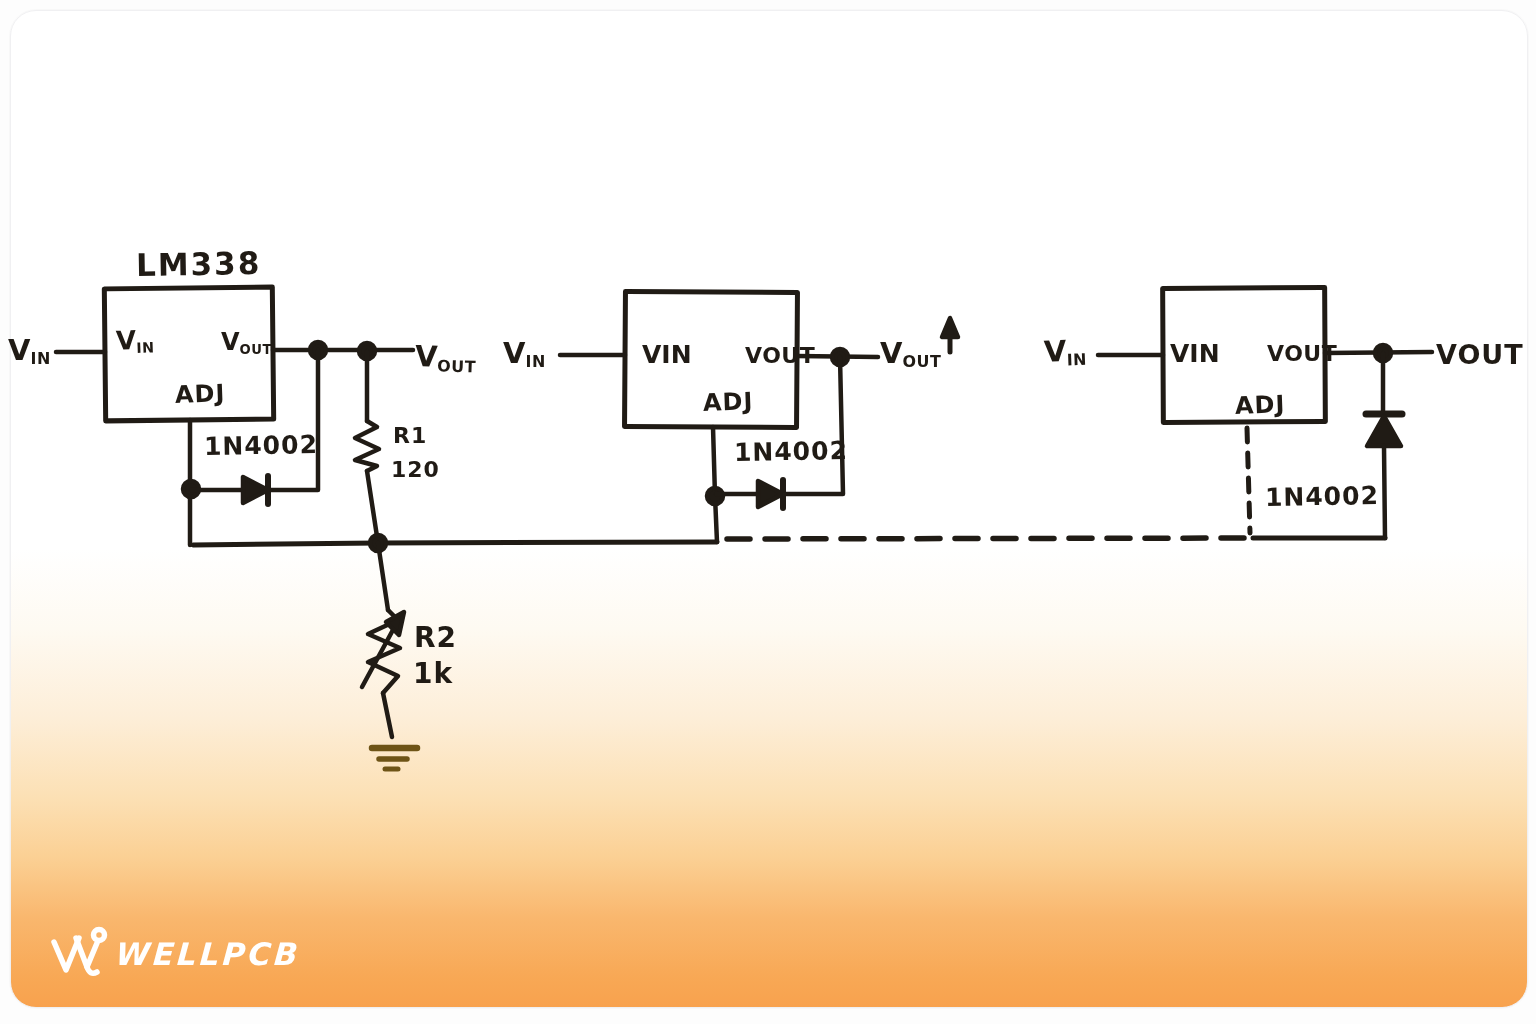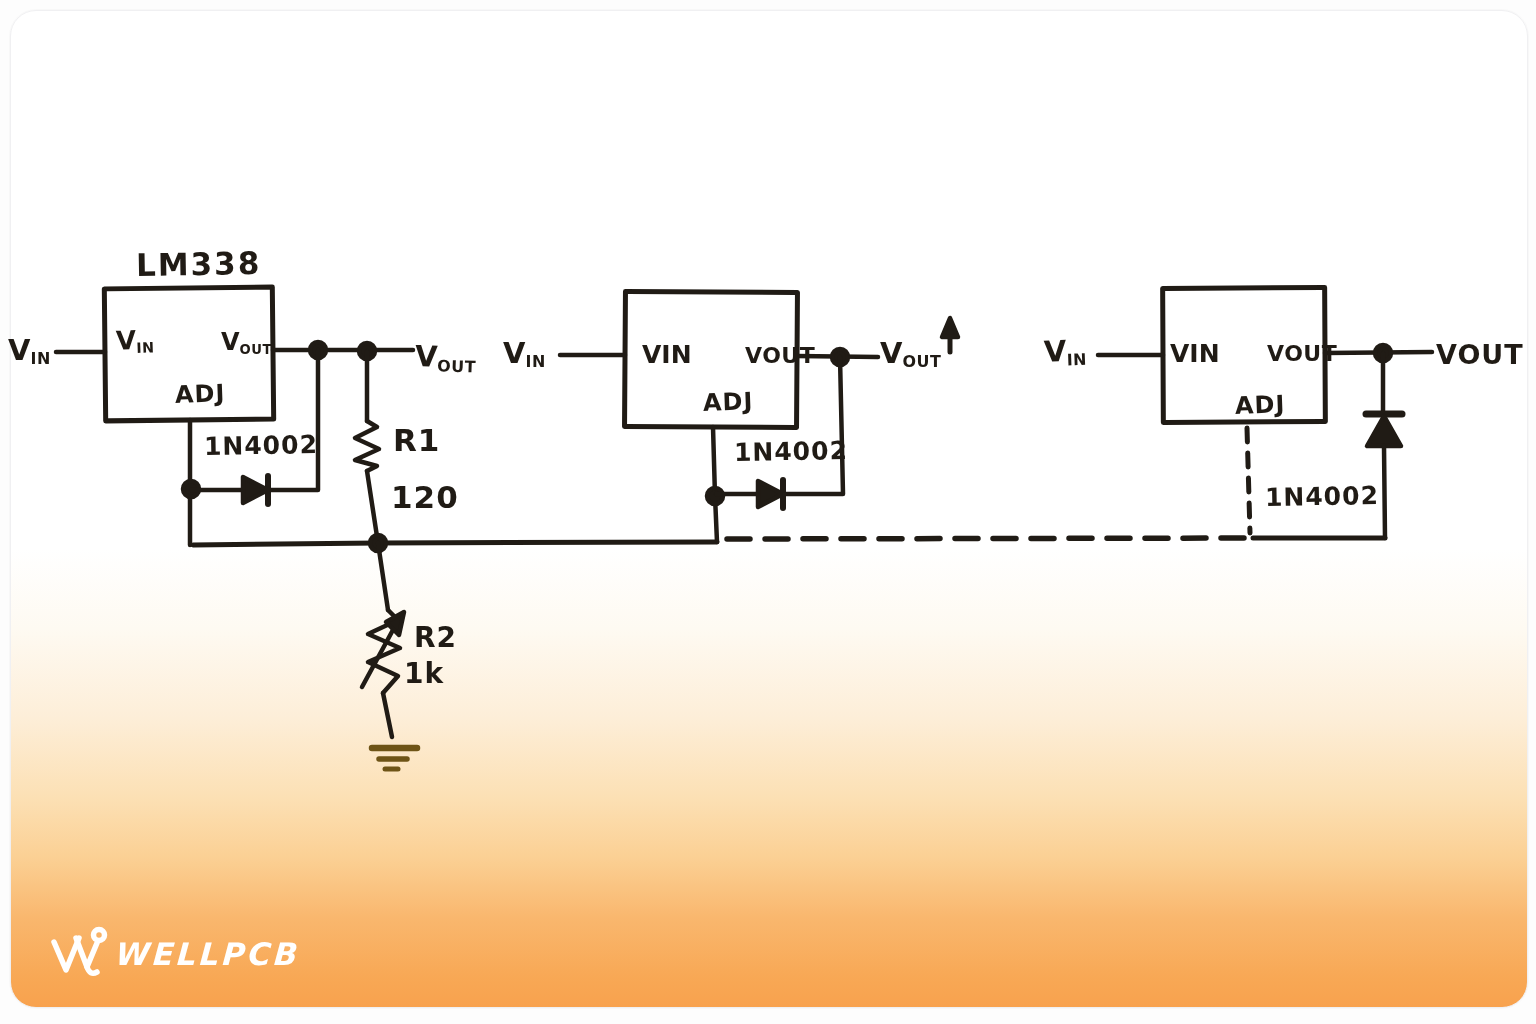--- a/index.html
+++ b/index.html
@@ -11,21 +11,21 @@
     box-shadow:0 0 0 1px rgba(0,0,0,0.02);}
   svg.wires{position:absolute;left:0;top:0;width:1536px;height:1024px;}
   .lbl{position:absolute;color:#201b15;font-weight:bold;white-space:nowrap;line-height:1;}
   .lbl .sub{font-size:0.55em;font-weight:bold;vertical-align:-0.28em;letter-spacing:0.5px;}
   .part{font-size:31px;letter-spacing:2px;transform:rotate(-1deg);}
   .net{font-size:29px;}
   .pin-big{font-size:26px;}
   .pin-sm{font-size:22px;letter-spacing:0.5px;}
   .pin-adj{font-size:24px;letter-spacing:1px;transform:rotate(-2deg);}
   .dlabel{font-size:25px;letter-spacing:1px;transform:rotate(-1deg);}
-  .rlabel{font-size:31px;letter-spacing:1px;}
+  .rlabel{font-size:22px;letter-spacing:1px;}
   .brand{position:absolute;left:116px;top:936px;color:#ffffff;font-size:31px;font-weight:bold;
     font-style:italic;letter-spacing:3px;transform:skewX(-4deg);}
   .logo-mark{position:absolute;left:46px;top:922px;width:64px;height:62px;}
 </style>
 </head>
 <body>
 
 <div class="card"></div>
 
 <svg class="wires" viewBox="0 0 1536 1024" stroke="#201b15" stroke-width="4.5" fill="none" stroke-linecap="round" stroke-linejoin="round">
@@ -105,38 +105,38 @@
 
 <div class="lbl part" style="left:136px;top:249px;">LM338</div>
 
 <div class="lbl net" style="left:8px;top:336px;"><span>V</span><span class="sub">IN</span></div>
 <div class="lbl pin-big" style="left:116px;top:327px;transform:rotate(-2deg);"><span>V</span><span class="sub">IN</span></div>
 <div class="lbl pin-big" style="left:221px;top:330px;font-size:24px;"><span>V</span><span class="sub">OUT</span></div>
 <div class="lbl pin-adj" style="left:175px;top:382px;">ADJ</div>
 <div class="lbl net" style="left:415px;top:343px;transform:rotate(2deg);"><span>V</span><span class="sub">OUT</span></div>
 <div class="lbl dlabel" style="left:204px;top:433px;">1N4002</div>
 <div class="lbl rlabel" style="left:393px;top:425px;">R1</div>
-<div class="lbl rlabel" style="left:391px;top:482px;">120</div>
+<div class="lbl rlabel" style="left:391px;top:459px;">120</div>
 
 <div class="lbl net" style="left:503px;top:339px;"><span>V</span><span class="sub">IN</span></div>
 <div class="lbl pin-big" style="left:642px;top:342px;font-size:25px;">VIN</div>
 <div class="lbl pin-sm" style="left:745px;top:345px;">VOUT</div>
 <div class="lbl pin-adj" style="left:703px;top:390px;">ADJ</div>
 <div class="lbl net" style="left:880px;top:339px;"><span>V</span><span class="sub">OUT</span></div>
 <div class="lbl dlabel" style="left:734px;top:439px;">1N4002</div>
 
 <div class="lbl net" style="left:1044px;top:337px;transform:rotate(-2deg);"><span>V</span><span class="sub">IN</span></div>
 <div class="lbl pin-big" style="left:1170px;top:341px;font-size:25px;">VIN</div>
 <div class="lbl pin-sm" style="left:1267px;top:343px;">VOUT</div>
 <div class="lbl pin-adj" style="left:1235px;top:393px;">ADJ</div>
 <div class="lbl net" style="left:1436px;top:341px;font-size:27px;letter-spacing:1px;">VOUT</div>
 <div class="lbl dlabel" style="left:1265px;top:484px;">1N4002</div>
 
 <div class="lbl rlabel" style="left:414px;top:624px;font-size:28px;text-align:center;">R2</div>
-<div class="lbl rlabel" style="left:404px;top:660px;font-size:28px;">1k</div>
+<div class="lbl rlabel" style="left:413px;top:660px;font-size:28px;">1k</div>
 
 <svg class="logo-mark" viewBox="0 0 64 62" stroke="#ffffff" stroke-width="5.5" fill="none" stroke-linecap="round" stroke-linejoin="round">
   <path d="M8,20 L20,48 L33,16"></path>
   <path d="M30,16 L41,45 L51,21"></path>
   <circle cx="53" cy="13" r="5.5"></circle>
   <path d="M41,45 Q44,54 51,50"></path>
 </svg>
 <div class="brand">WELLPCB</div>
 
 </body></html>

